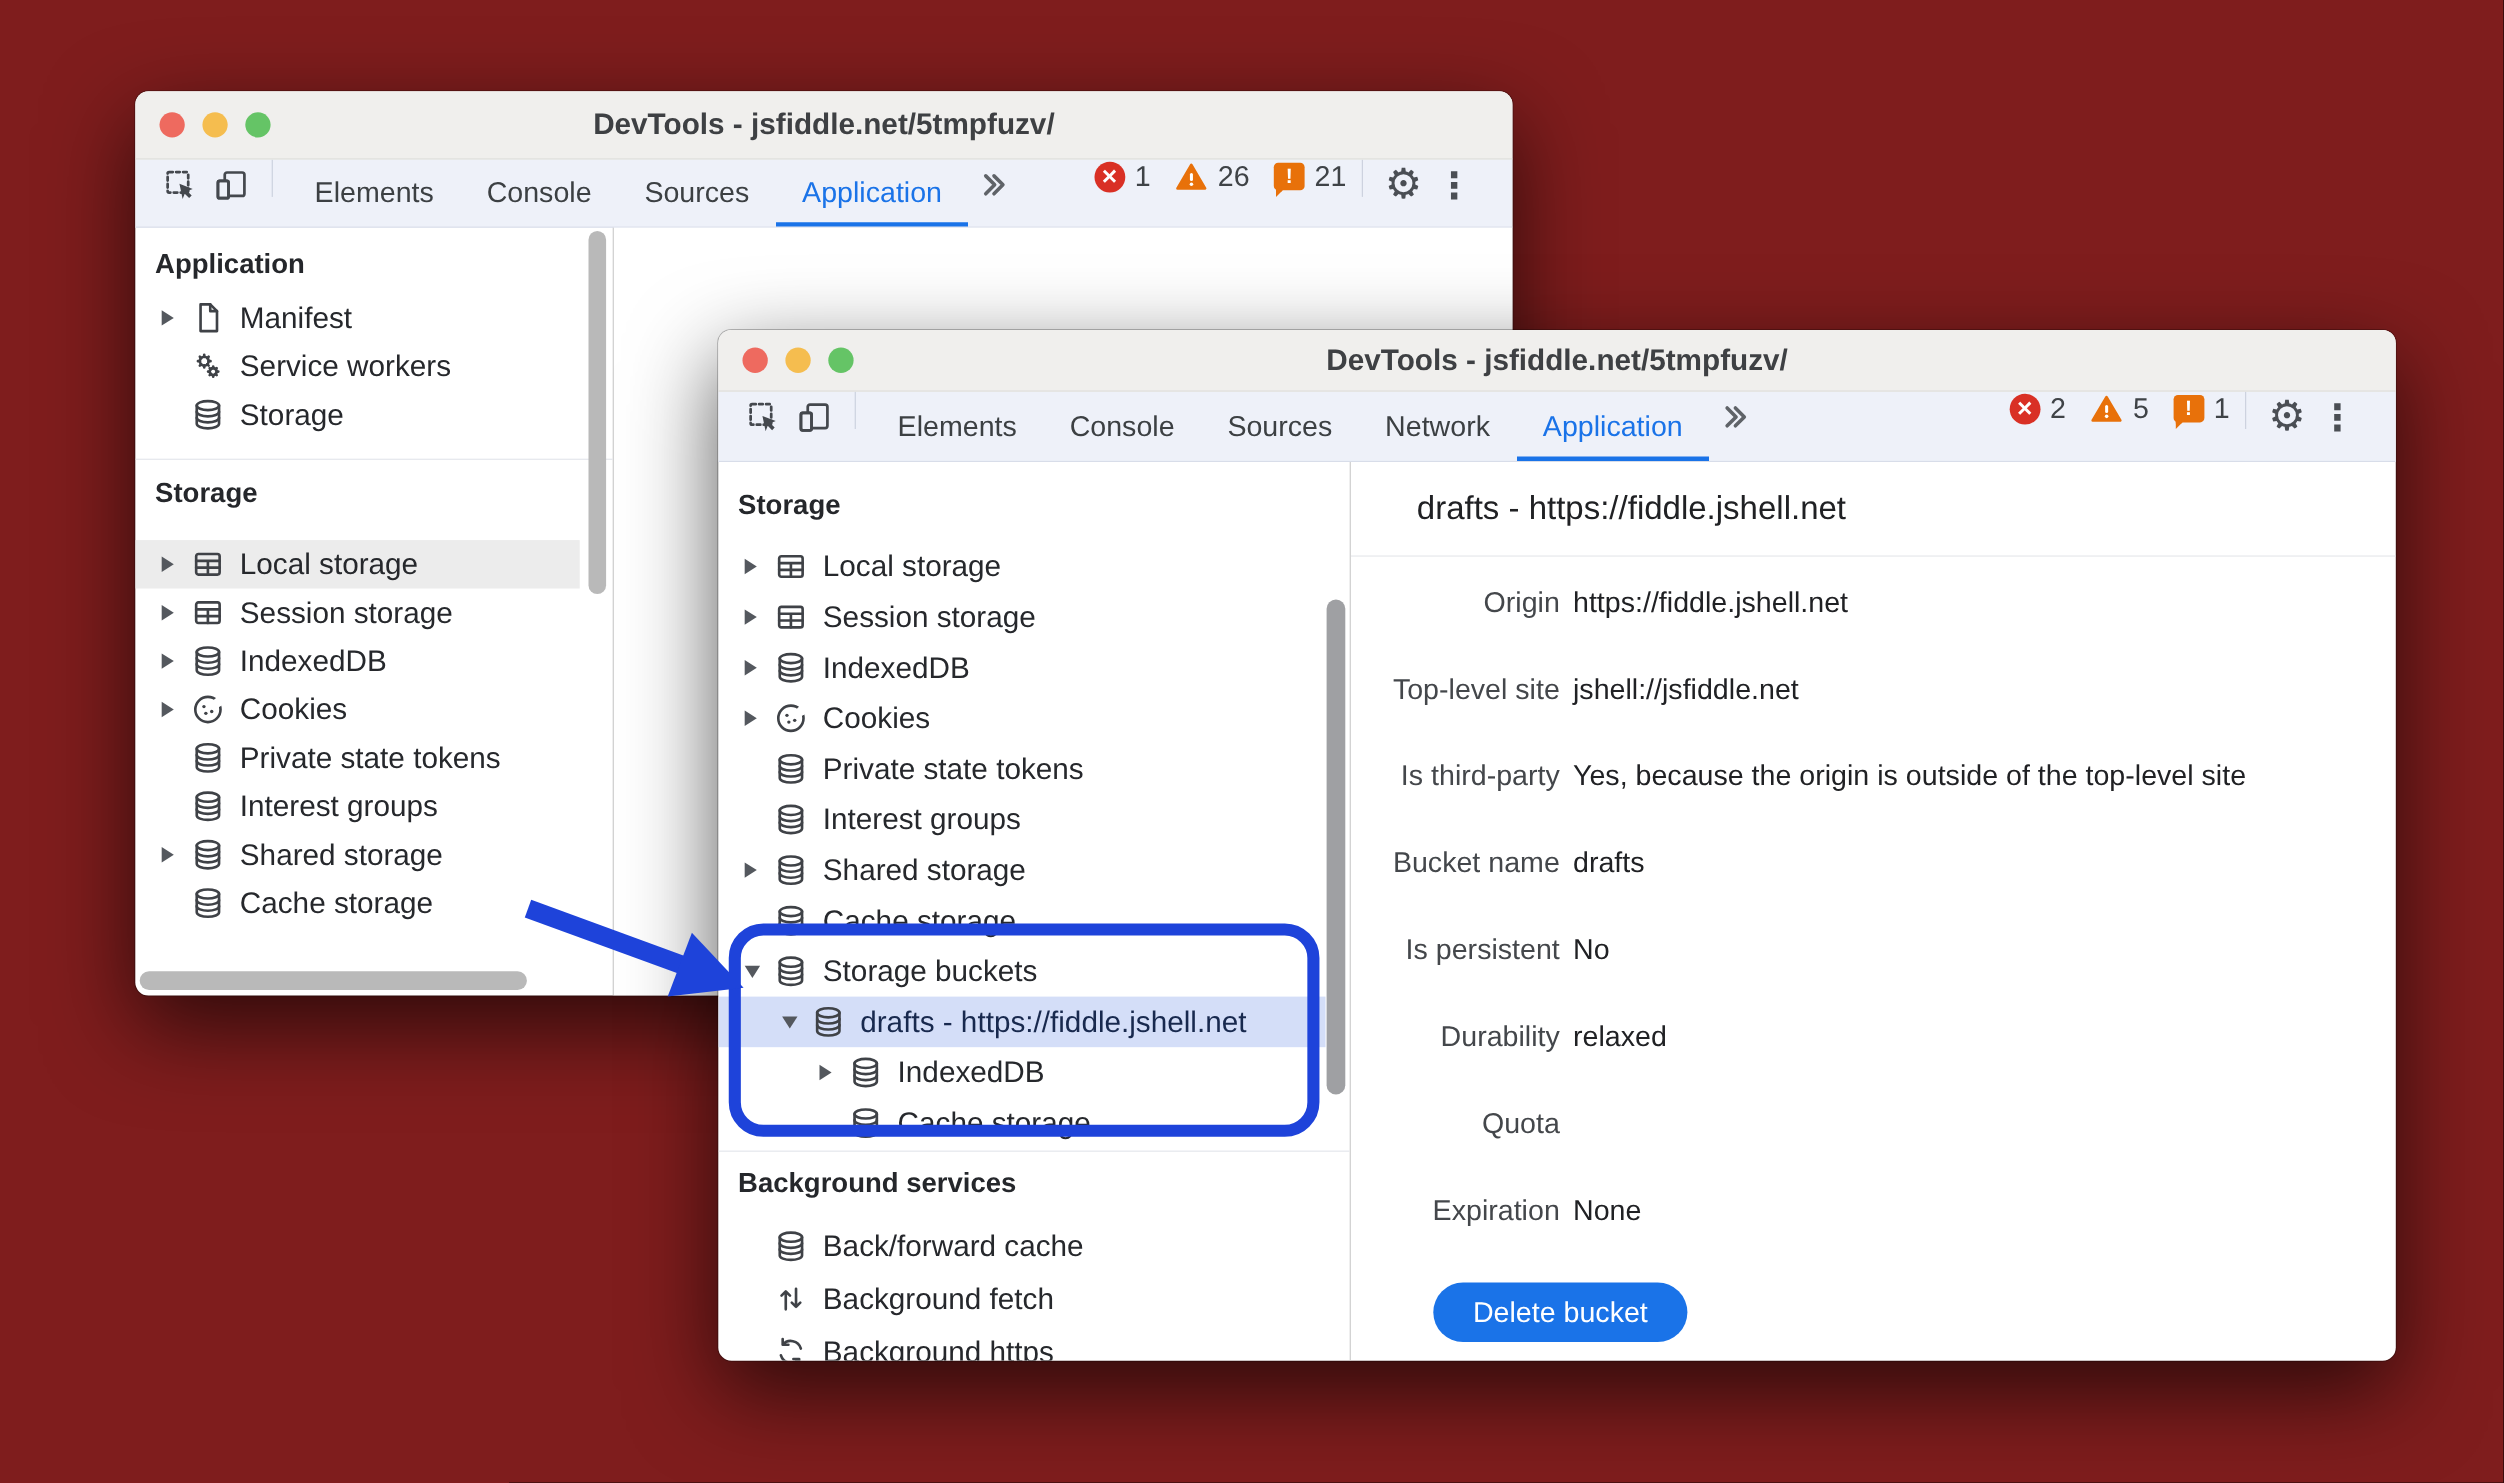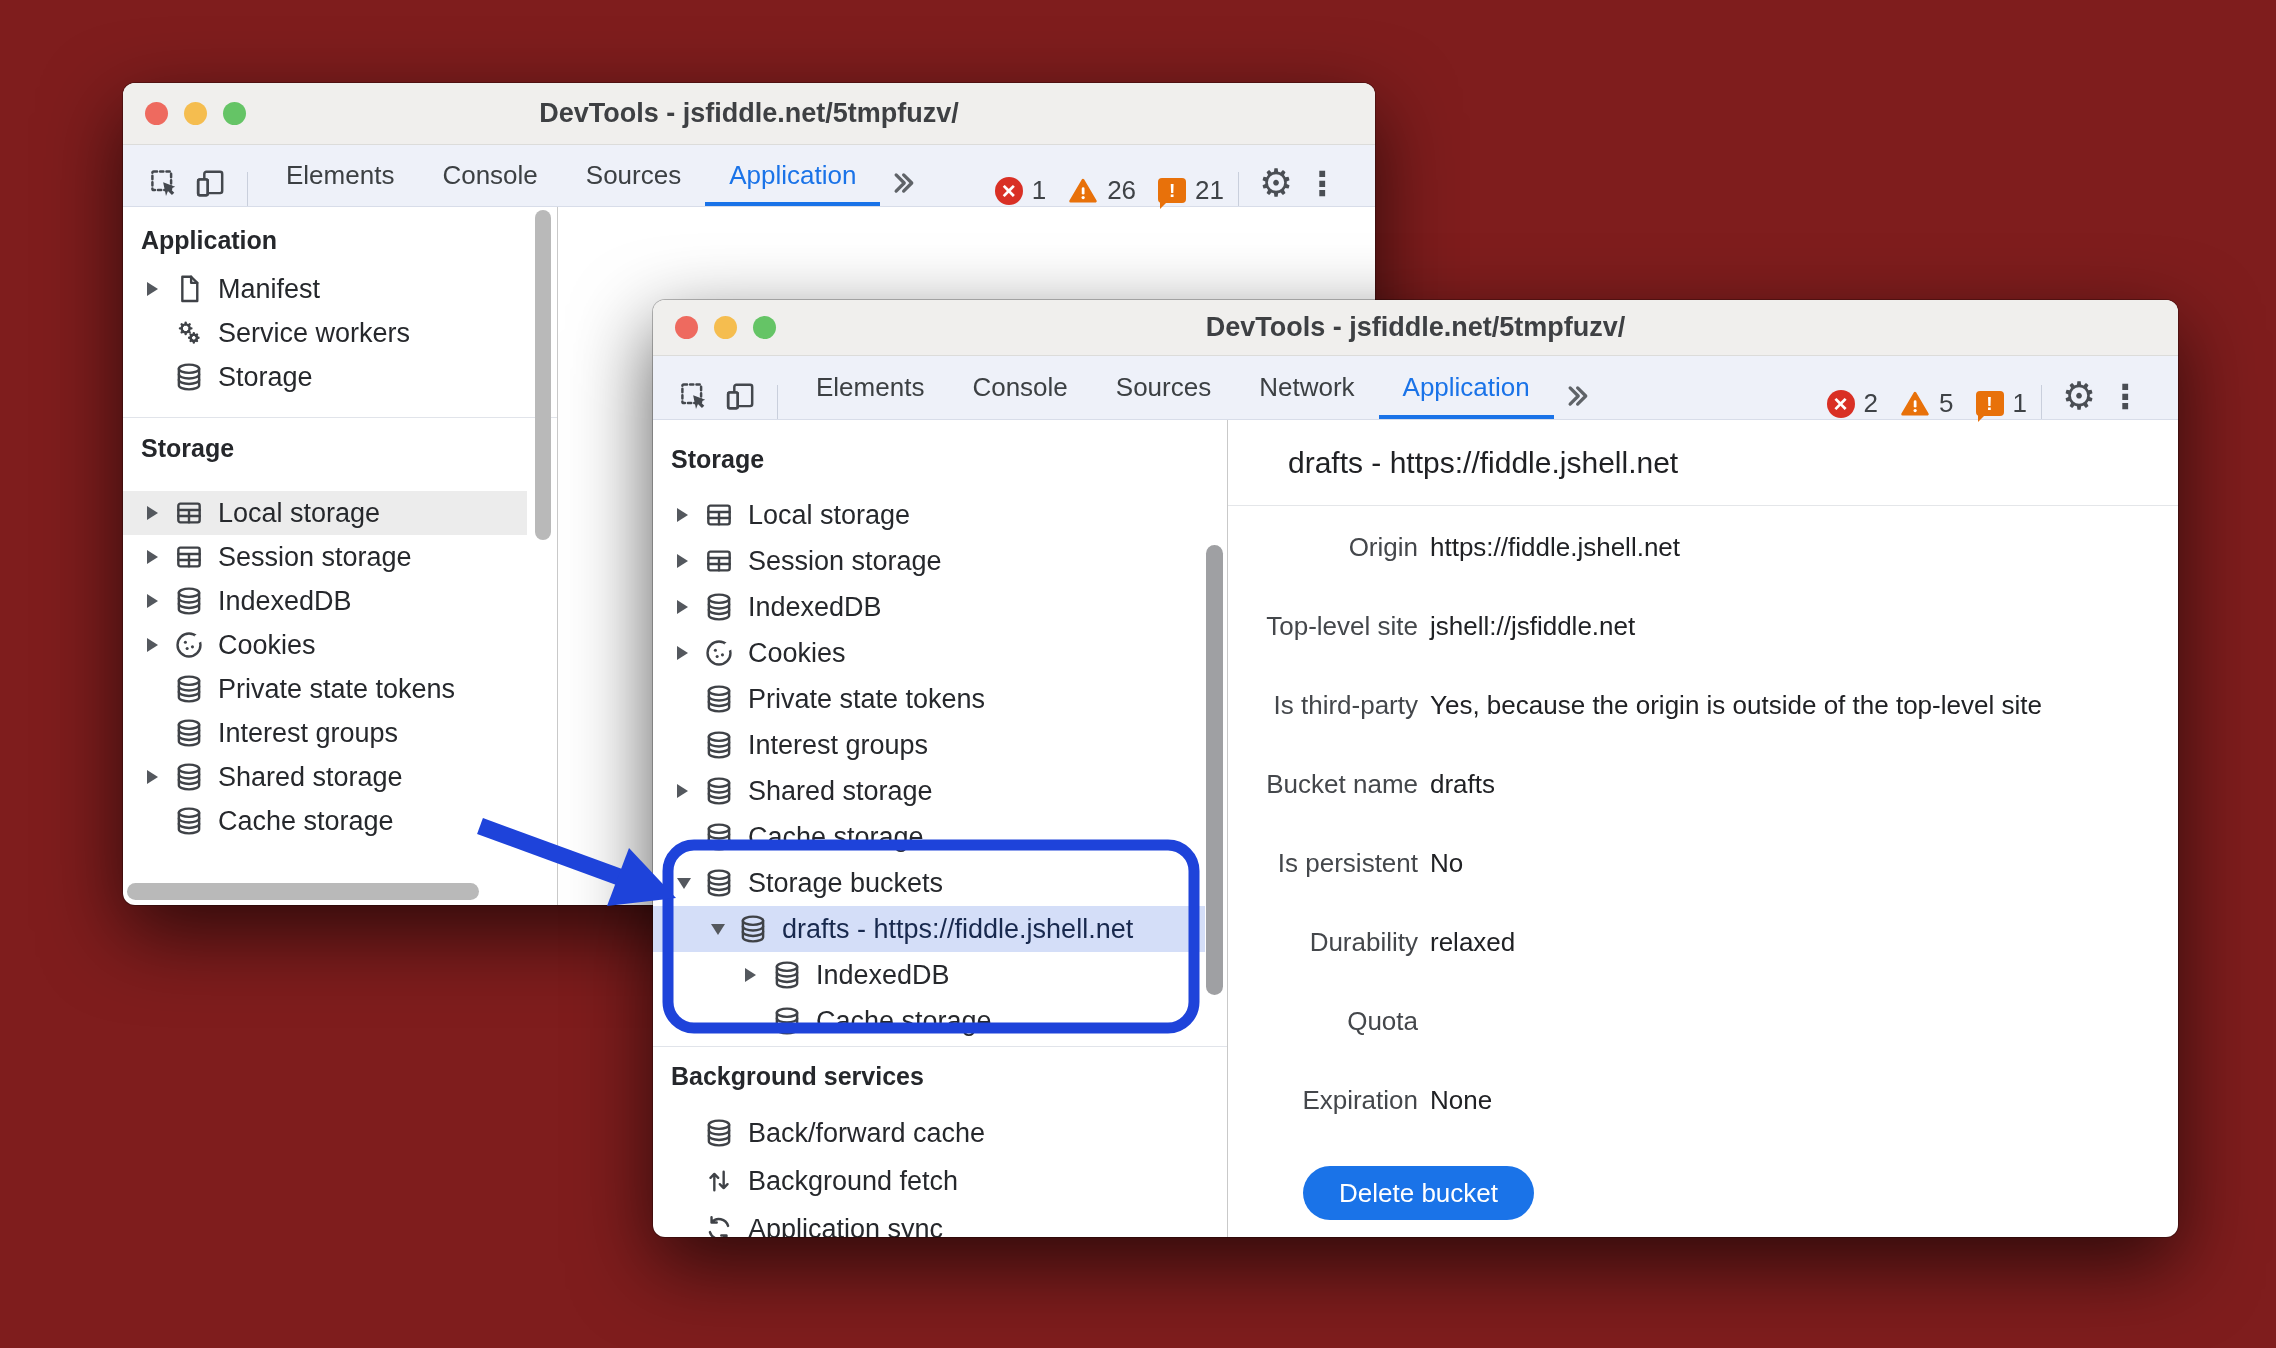--- a/index.html
+++ b/index.html
@@ -18,21 +18,21 @@
   .w-front .titlebar{height:56px;}
   .lights{display:flex;gap:16px;margin-left:22px;z-index:2;}
   .light{width:23px;height:23px;border-radius:50%;}
   .light.red{background:#ee6a5f;}
   .light.yellow{background:#f5bd4f;}
   .light.green{background:#65c466;}
   .wtitle{position:absolute;left:0;right:0;text-align:center;font-size:27px;font-weight:700;color:#3e4043;}
 
   
   .tabbar{height:62px;background:#eef1f9;border-bottom:1px solid #d8dde9;
-          display:flex;align-items:flex-end;padding:0 30px 0 18px;flex:0 0 auto;}
+          display:flex;align-items:flex-start;padding:0 30px 0 18px;flex:0 0 auto;}
   .w-front .tabbar{height:64px;}
   .tbicon{width:46px;height:46px;display:flex;align-items:center;justify-content:center;color:#4a4e54;flex:0 0 auto;}
   .tbicon svg{width:33px;height:33px;stroke:#44484e;fill:none;stroke-width:1.8;stroke-linecap:round;stroke-linejoin:round;}
   .cur{fill:#44484e;stroke:none;}
   .phone{fill:#eef1f9;}
   .vdiv{width:1px;height:34px;background:#c9cfdc;margin:0 14px;flex:0 0 auto;}
   .tabs{display:flex;height:100%;}
   .tab{padding:0 24px;height:100%;display:flex;align-items:center;font-size:26px;color:#3c4043;white-space:nowrap;}
   .tab.selected{color:var(--accent);box-shadow:inset 0 -4px 0 var(--accent);}
   .chev svg{width:30px;height:30px;stroke:#5f6368;stroke-width:2.6;}
@@ -541,21 +541,21 @@
             <span class="tlabel">Background fetch</span>
           </div>
           <div class="trow lv0">
             <span class="tw none"></span>
             <span class="ticon">
               <svg viewBox="0 0 24 24">
                 <path d="M18.8 9.7A7.2 7.2 0 0 0 6.4 7.1M6.4 7.1V3.2M6.4 7.1h3.9"></path>
                 <path d="M5.2 14.3a7.2 7.2 0 0 0 12.4 2.6M17.6 16.9v3.9M17.6 16.9h-3.9"></path>
               </svg>
             </span>
-            <span class="tlabel">Application sync</span>
+            <span class="tlabel">Background https</span>
           </div>
         </div>
       <div class="detail">
         <div class="detail-title">drafts - https://fiddle.jshell.net</div>
         <div class="fields">
             <div class="frow">
               <div class="flabel">Origin</div>
               <div class="fvalue">https://fiddle.jshell.net</div>
             </div>
             <div class="frow">

